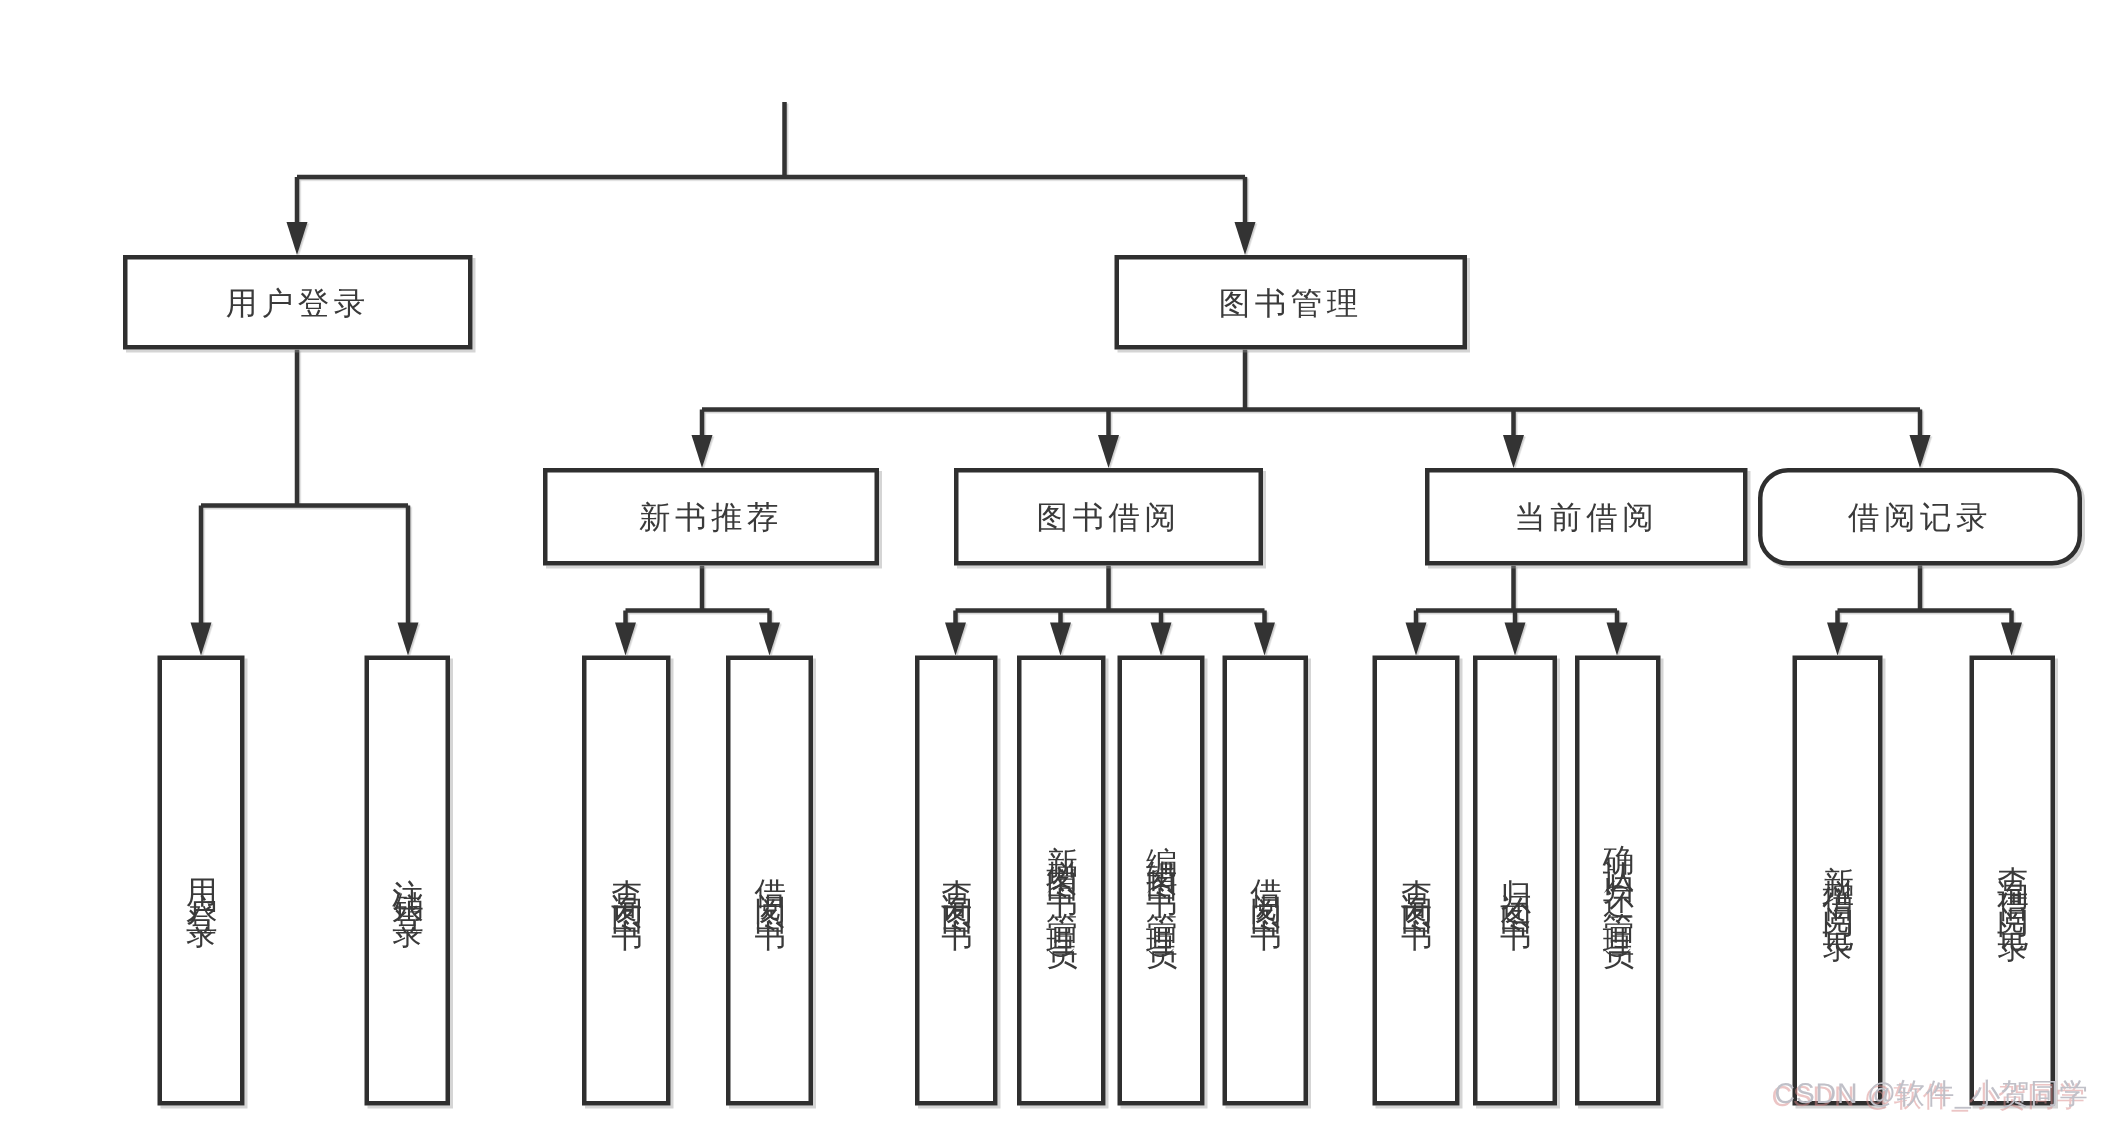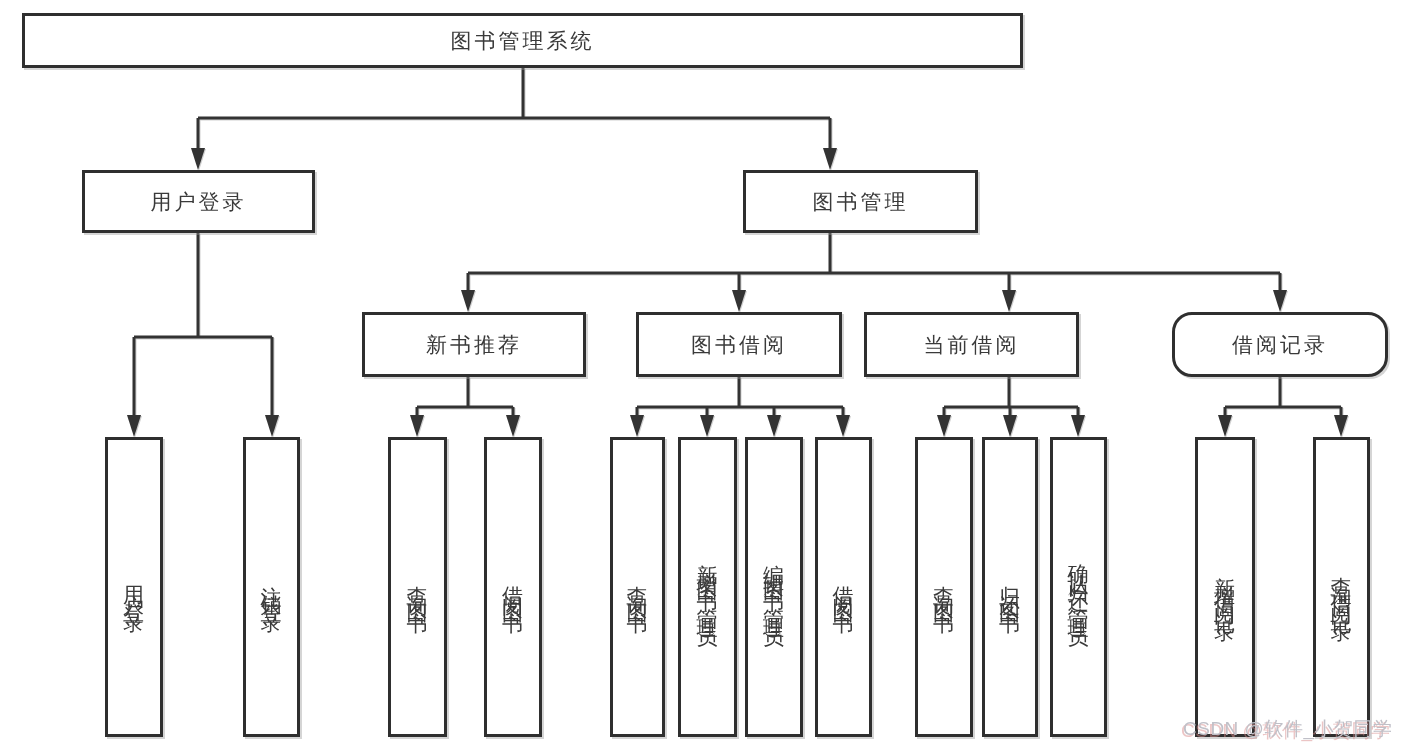--- a/index.html
+++ b/index.html
@@ -109,28 +109,27 @@
       <polygon points="1003,415 1017,415 1010,437"></polygon>
       <polygon points="1071,415 1085,415 1078,437"></polygon>
     </g>
     <g>
       <path d="M1280 377 V407 M1225 407 H1341 M1225 407 V417 M1341 407 V417"></path>
       <polygon points="1218,415 1232,415 1225,437"></polygon>
       <polygon points="1334,415 1348,415 1341,437"></polygon>
     </g>
   </svg>
 
-  <div class="box hbox" style="left:22px; top:13px; width:1001px; height:55px;">图书管理系统</div>
 
   <div class="box hbox" style="left:82px; top:170px; width:233px; height:63px;">用户登录</div>
   <div class="box hbox" style="left:712px; top:170px; width:235px; height:63px;margin-left:31px;">图书管理</div>
 
   <div class="box hbox" style="left:362px; top:312px; width:224px; height:65px;text-align:center;">新书推荐</div>
   <div class="box hbox" style="left:636px; top:312px; width:206px; height:65px;">图书借阅</div>
-  <div class="box hbox" style="left:864px; top:312px; width:215px; height:65px;">当前借阅</div>
+  <div class="box hbox" style="left:950px; top:312px; width:215px; height:65px;">当前借阅</div>
   <div class="box hbox" style="left:1172px; top:312px; width:216px; height:65px;border-radius:20px;">借阅记录</div>
 
   <div class="box vbox" style="left:105px; top:437px; width:58px; height:300px;">用户登录</div>
   <div class="box vbox" style="left:243px; top:437px; width:57px; height:300px;">注销登录</div>
 
   <div class="box vbox" style="left:388px; top:437px; width:59px; height:300px;">查询图书</div>
   <div class="box vbox" style="left:484px; top:437px; width:58px; height:300px;">借阅图书</div>
 
   <div class="box vbox" style="left:610px; top:437px; width:55px; height:300px;">查询图书</div>
   <div class="box vbox" style="left:678px; top:437px; width:59px; height:300px;">新增图书（管理员）</div>

